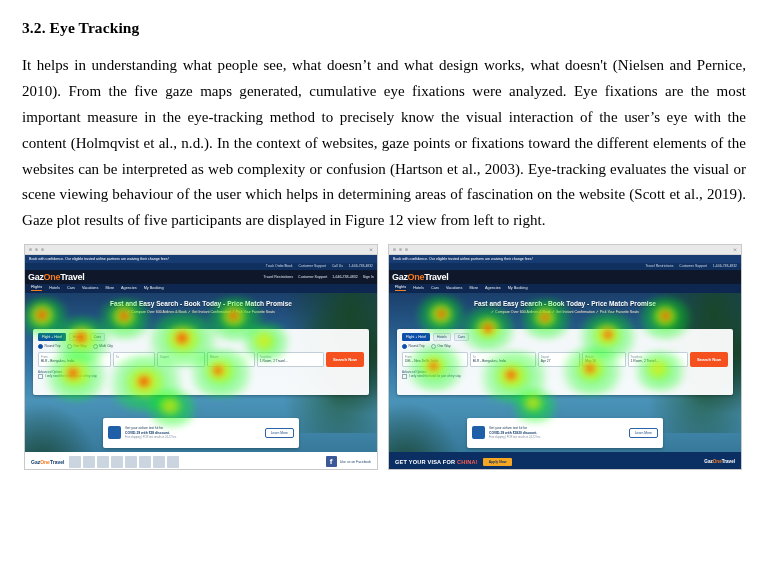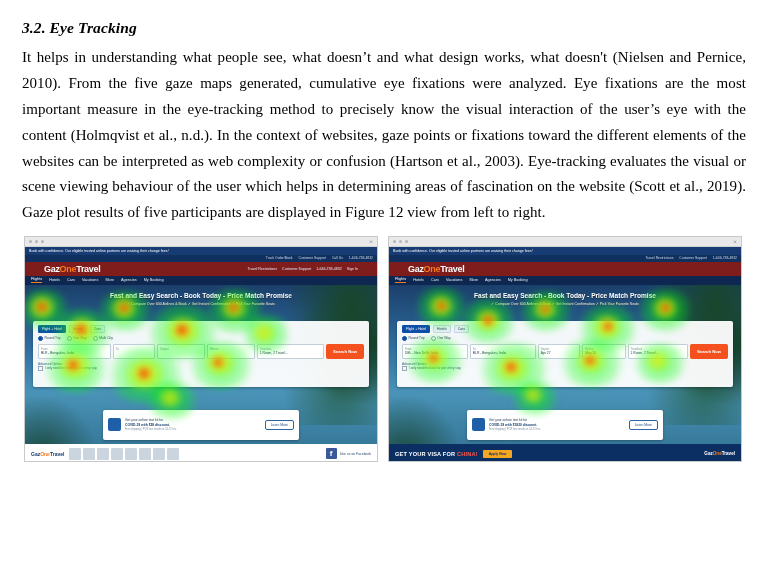--- a/index.html
+++ b/index.html
@@ -19,23 +19,22 @@
     width: 768px;
     height: 582px;
     box-sizing: border-box;
     padding: 18px 22px 0 22px;
   }
   .section-heading {
     font-family: "Liberation Serif", serif;
     font-size: 15.5px;
     font-weight: bold;
     line-height: 1.25;
-    margin: 0 0 8px 0;
+    margin: 0 0 16px 0;
     letter-spacing: 0.1px;
-    font-style: italic;
   }
   .body-text {
     font-family: "Liberation Serif", serif;
     font-size: 15px;
     line-height: 1.72;
     text-align: justify;
     text-justify: inter-word;
     margin: 0;
     letter-spacing: 0.05px;
   }
@@ -106,24 +105,24 @@
     line-height: 7px;
     padding: 0 4px;
     display: flex;
     justify-content: flex-end;
     gap: 6px;
     white-space: nowrap;
     overflow: hidden;
   }
   .brand-row {
     height: 14px;
-    background: #7f1d1d;
-    display: flex;
-    align-items: center;
-    padding: 0 19px;
+    background: #0f172a;
+    display: flex;
+    align-items: center;
+    padding: 0 3px;
     gap: 5px;
     position: relative;
   }
   .brand {
     font-family: "Liberation Sans", sans-serif;
     font-size: 9px;
     font-weight: bold;
     color: #ffffff;
     letter-spacing: -0.3px;
     white-space: nowrap;

